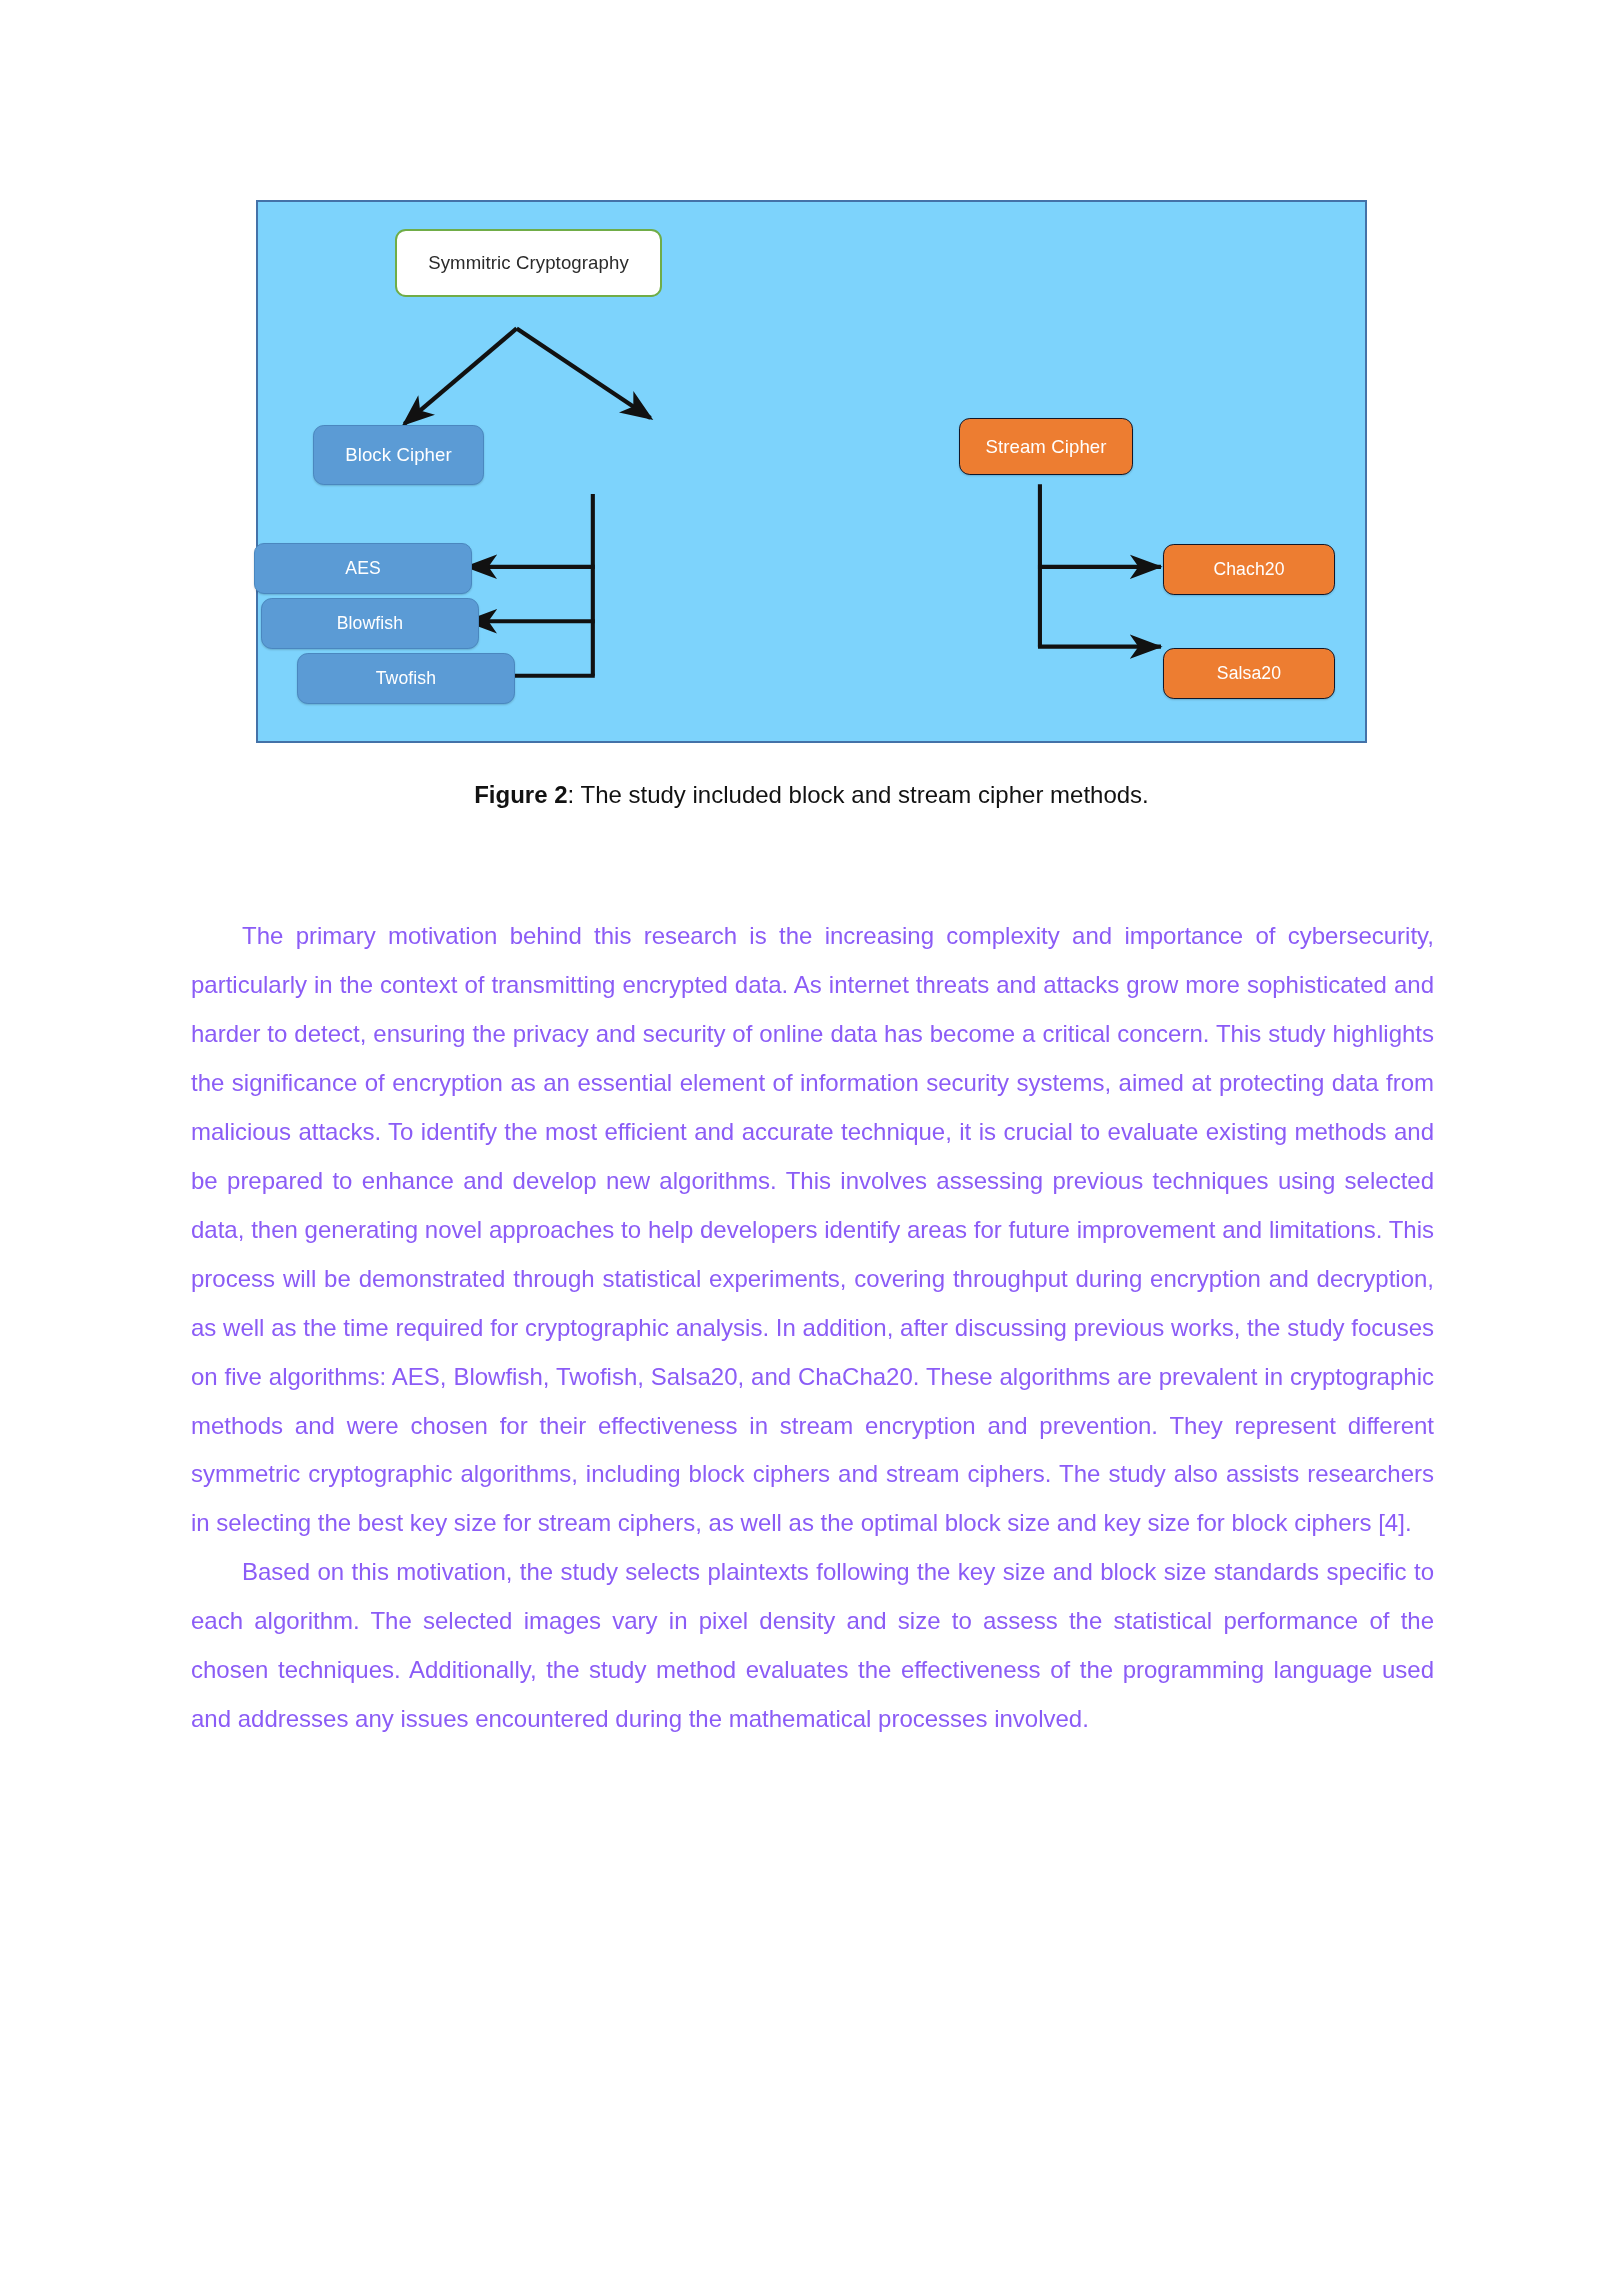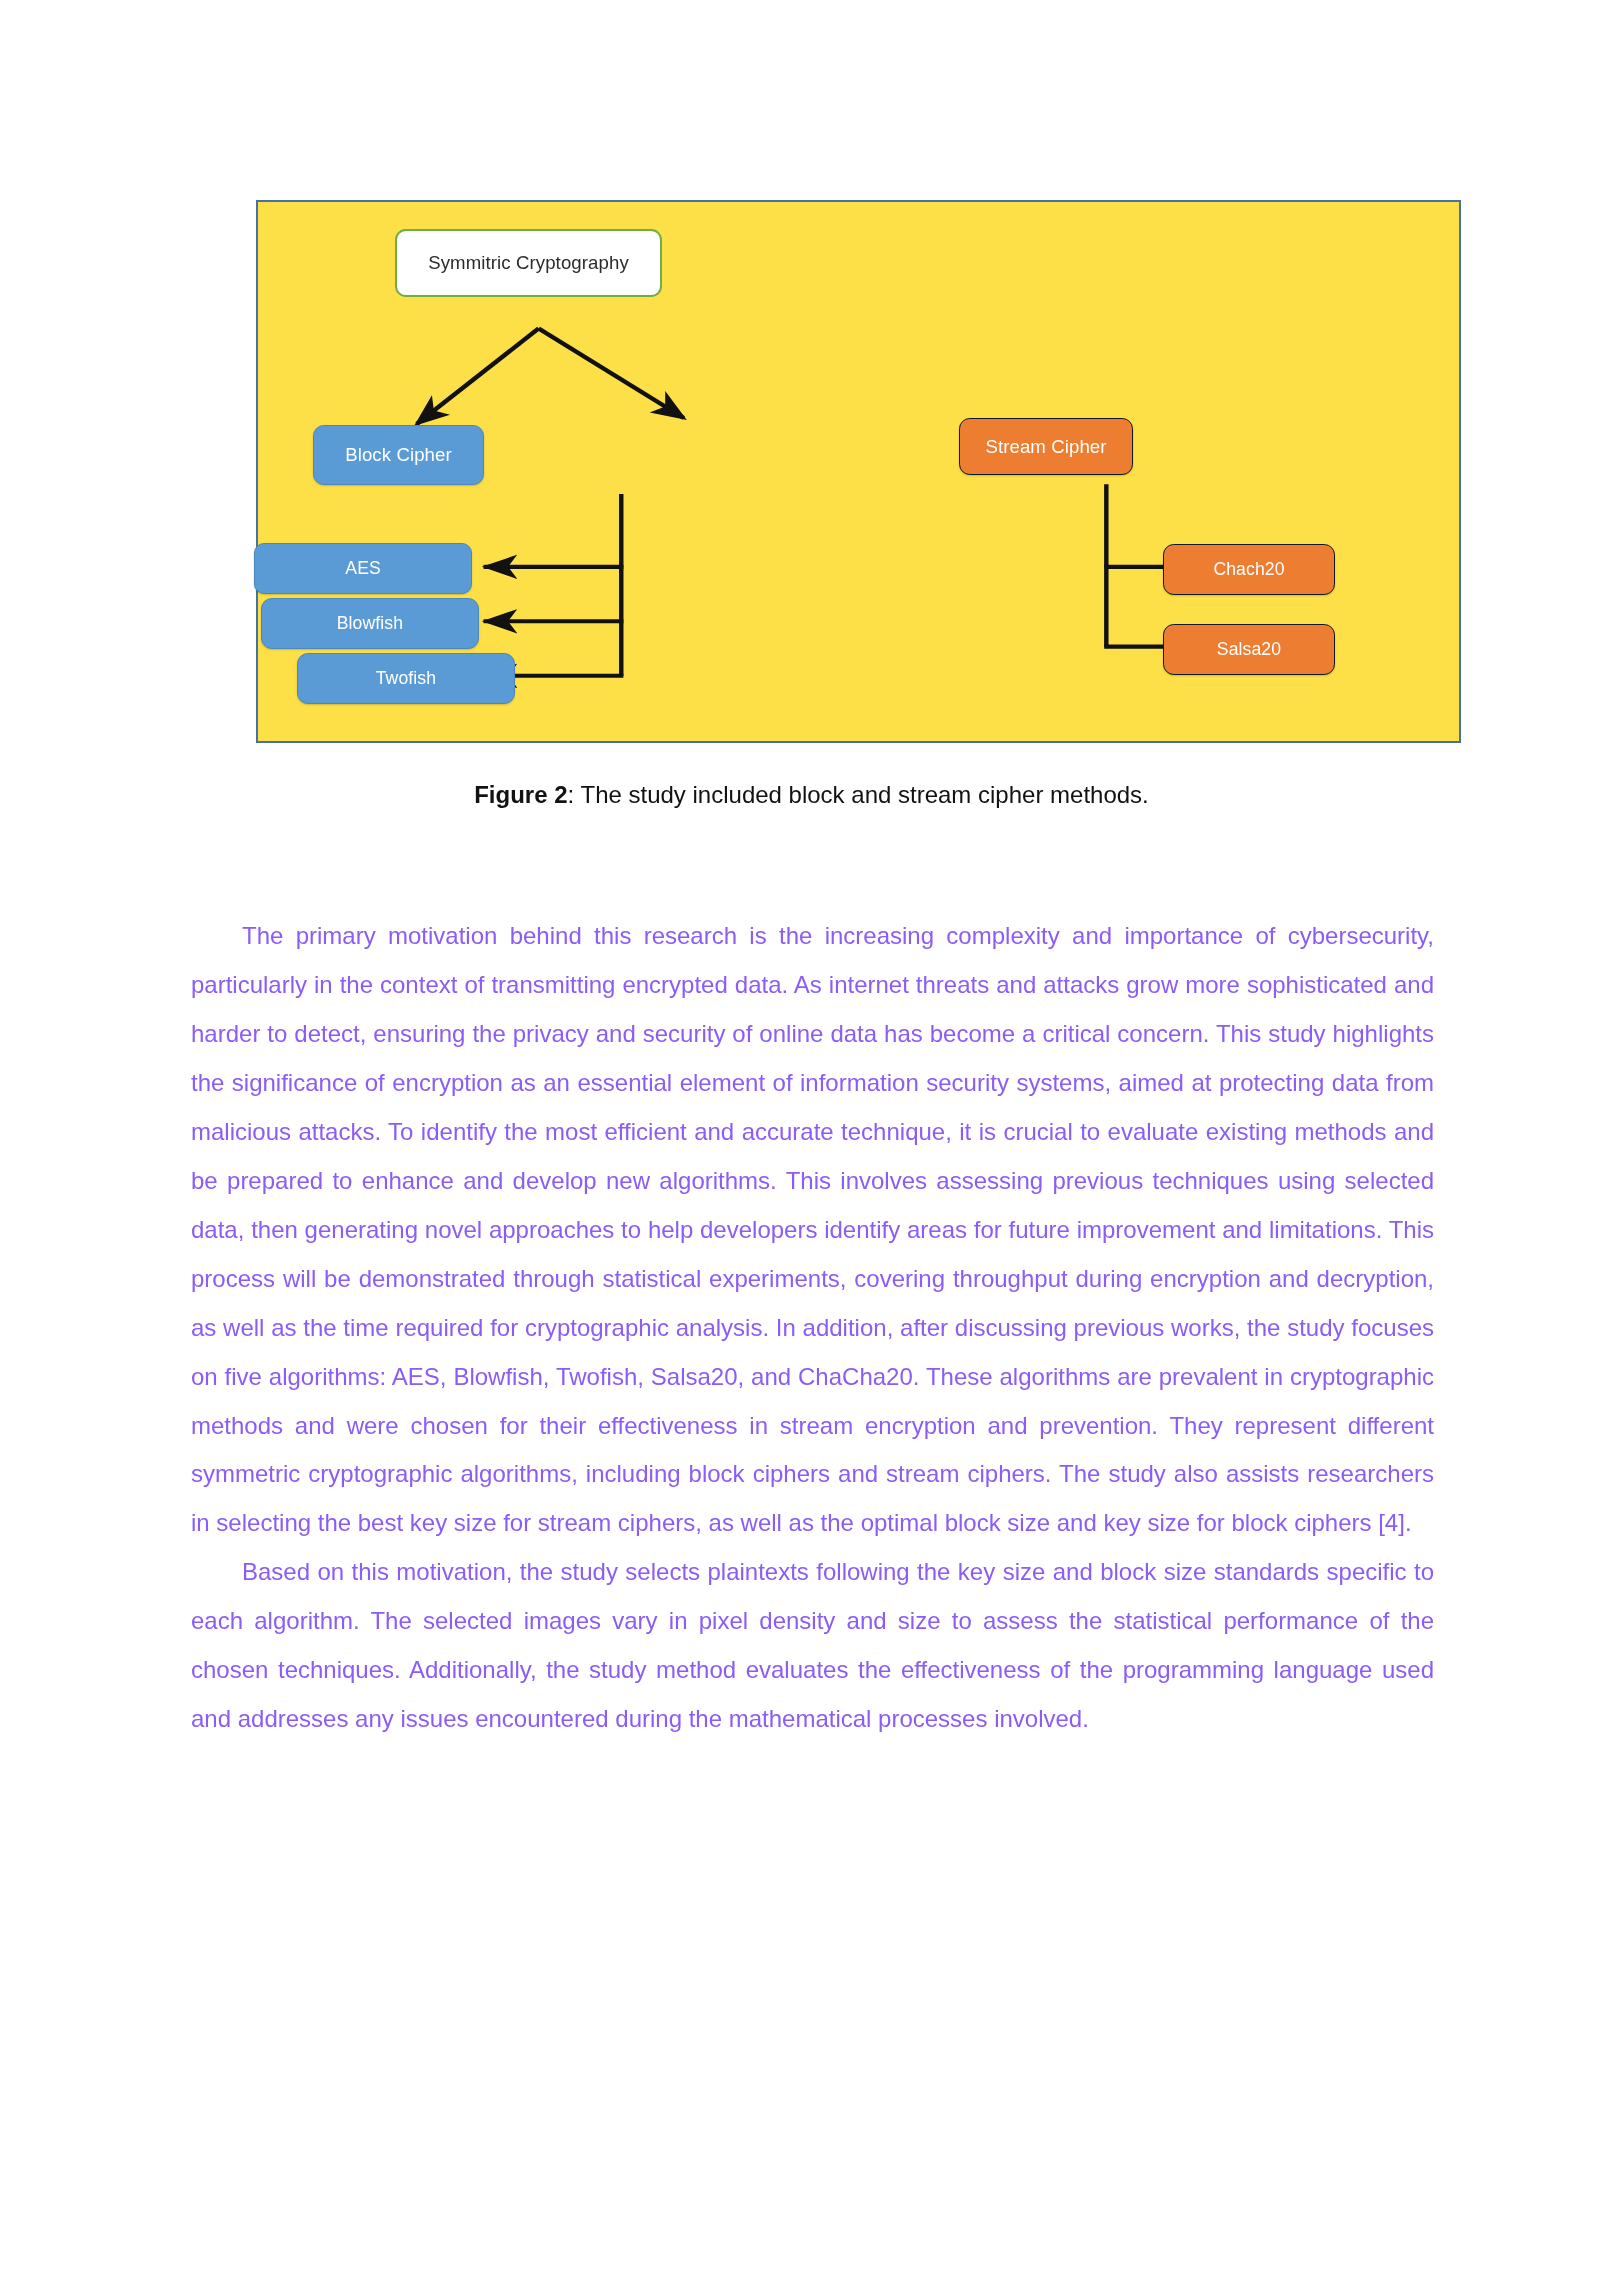--- a/index.html
+++ b/index.html
@@ -15,25 +15,25 @@
     font-family: "Liberation Sans", sans-serif;
     color: #1a1a1a;
     overflow: hidden;
   }
 
   
   #figure-block {
     position: absolute;
     left: 256px;
     top: 200px;
-    width: 1205px;
+    width: 1111px;
     height: 543px;
     box-sizing: border-box;
     border: 2.9px solid #4472a8;
-    background: #fde047;
+    background: #7dd3fc;
   }
   #diagram-canvas {
     position: absolute;
     inset: 0;
     width: 100%;
     height: 100%;
   }
 
   .node {
     position: absolute;
@@ -158,21 +158,21 @@
   <div class="node blue leaf" style="left:2.9px; top:396px; width:218px; height:51px;">
     <span>Blowfish</span>
   </div>
   <div class="node blue leaf" style="left:4.9px; top:451px; width:218px; height:51px;margin-left:34px;">
     <span>Twofish</span>
   </div>
 
   <div class="node orange leaf" style="left:905px; top:342px; width:172px; height:51px;">
     <span>Chach20</span>
   </div>
-  <div class="node orange leaf" style="left:905px; top:422px; width:172px; height:51px;">
+  <div class="node orange leaf" style="left:905px; top:446px; width:172px; height:51px;">
     <span>Salsa20</span>
   </div>
 
 </div>
 
 <div id="figure-caption">
   <span class="cap-label">Figure 2</span><span>: </span><span>The study included block and stream cipher methods.</span>
 </div>
 
 <div id="body-text">

